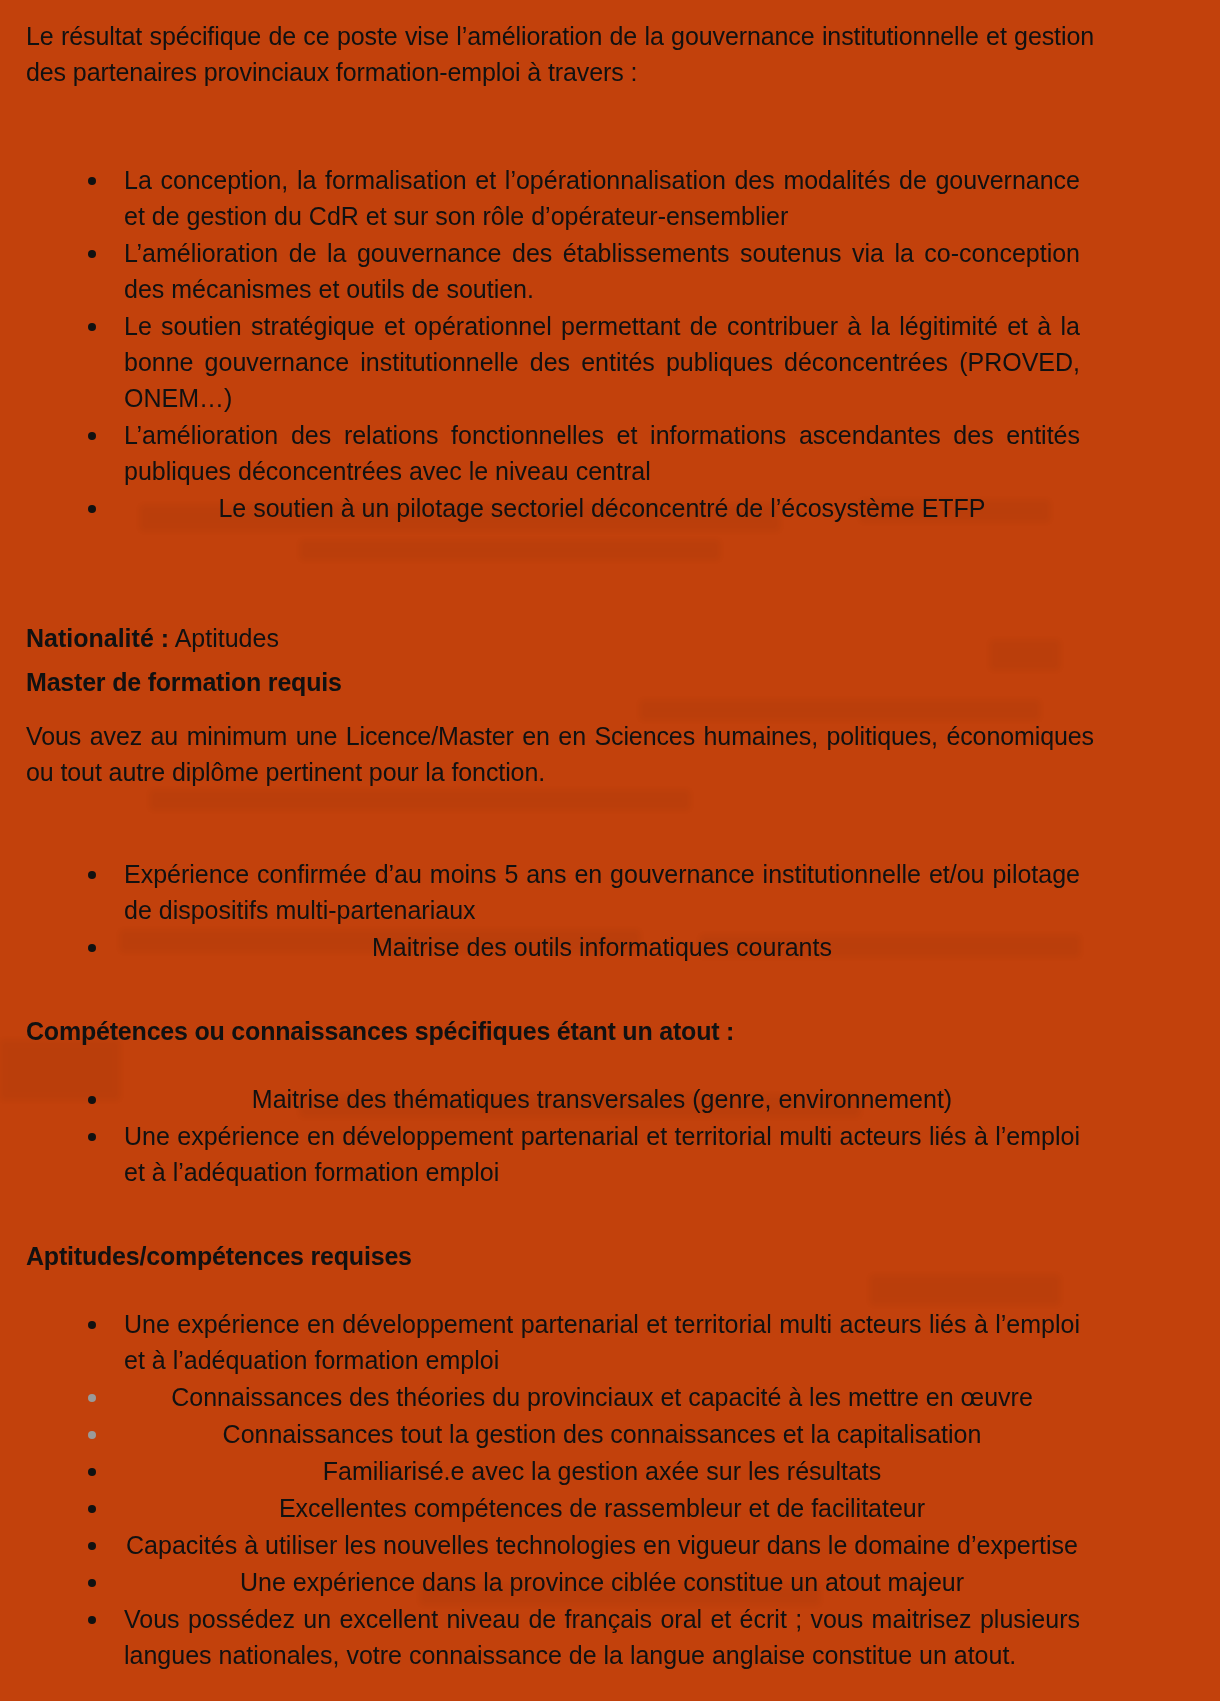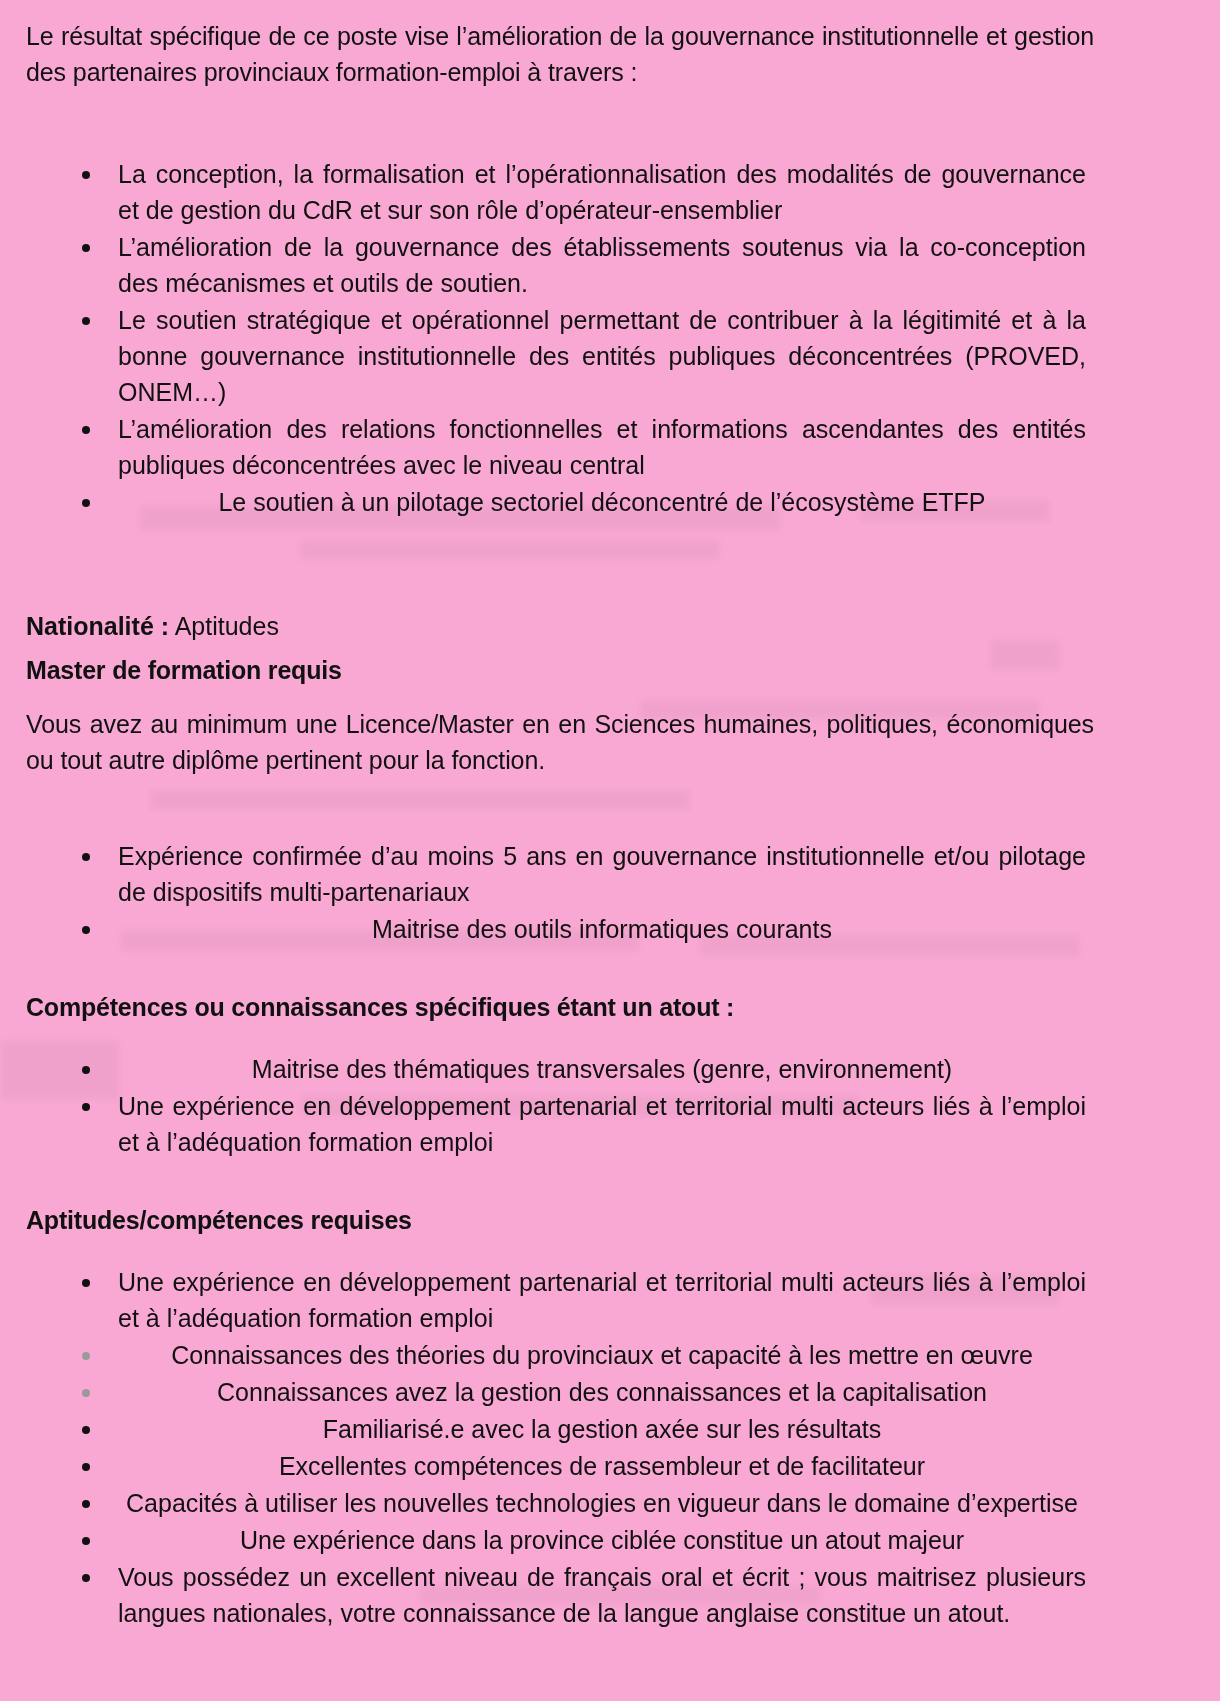--- a/index.html
+++ b/index.html
@@ -10,21 +10,21 @@
   }
   body {
     font-family: "Liberation Sans", sans-serif;
     color: #111111;
   }
   .page {
     position: relative;
     width: 1220px;
     height: 1701px;
     margin: 0 auto;
-    background: #f9a8d4;
+    background: #c2410c;
     overflow: hidden;
   }
   
   .smudge {
     position: absolute;
     background: #000;
     opacity: 0.035;
     filter: blur(3px);
     pointer-events: none;
   }
@@ -42,21 +42,21 @@
     text-justify: inter-word;
     letter-spacing: -0.1px;
   }
   .blank-sm { height: 18px; }
   .blank-md { height: 34px; }
   .blank-lg { height: 58px; }
   .blank-xl { height: 72px; }
 
   ul.bullets {
     list-style: none;
-    margin: 8px;
+    margin: 14px;
     padding: 0;
   }
   ul.bullets > li {
     position: relative;
     padding-left: 84px;
     font-size: 25px;
     line-height: 1.44;
     text-align: justify;
     text-justify: inter-word;
     margin-bottom: 1px;
@@ -163,21 +163,21 @@
 
     <div class="blank-md"></div>
 
     <h3 class="heading">Aptitudes/compétences requises</h3>
 
     <div class="blank-sm"></div>
 
     <ul class="bullets">
       <li>Une expérience en développement partenarial et territorial multi acteurs liés à l’emploi et à l’adéquation formation emploi</li>
       <li class="nojustify faint">Connaissances des théories du provinciaux et capacité à les mettre en œuvre</li>
-      <li class="nojustify faint">Connaissances avez la gestion des connaissances et la capitalisation</li>
+      <li class="nojustify faint">Connaissances tout la gestion des connaissances et la capitalisation</li>
       <li class="nojustify">Familiarisé.e avec la gestion axée sur les résultats</li>
       <li class="nojustify">Excellentes compétences de rassembleur et de facilitateur</li>
       <li class="nojustify">Capacités à utiliser les nouvelles technologies en vigueur dans le domaine d’expertise</li>
       <li class="nojustify">Une expérience dans la province ciblée constitue un atout majeur</li>
       <li>Vous possédez un excellent niveau de français oral et écrit ; vous maitrisez plusieurs langues nationales, votre connaissance de la langue anglaise constitue un atout.</li>
     </ul>
 
     <div class="blank-xl"></div>
 
   </div>

